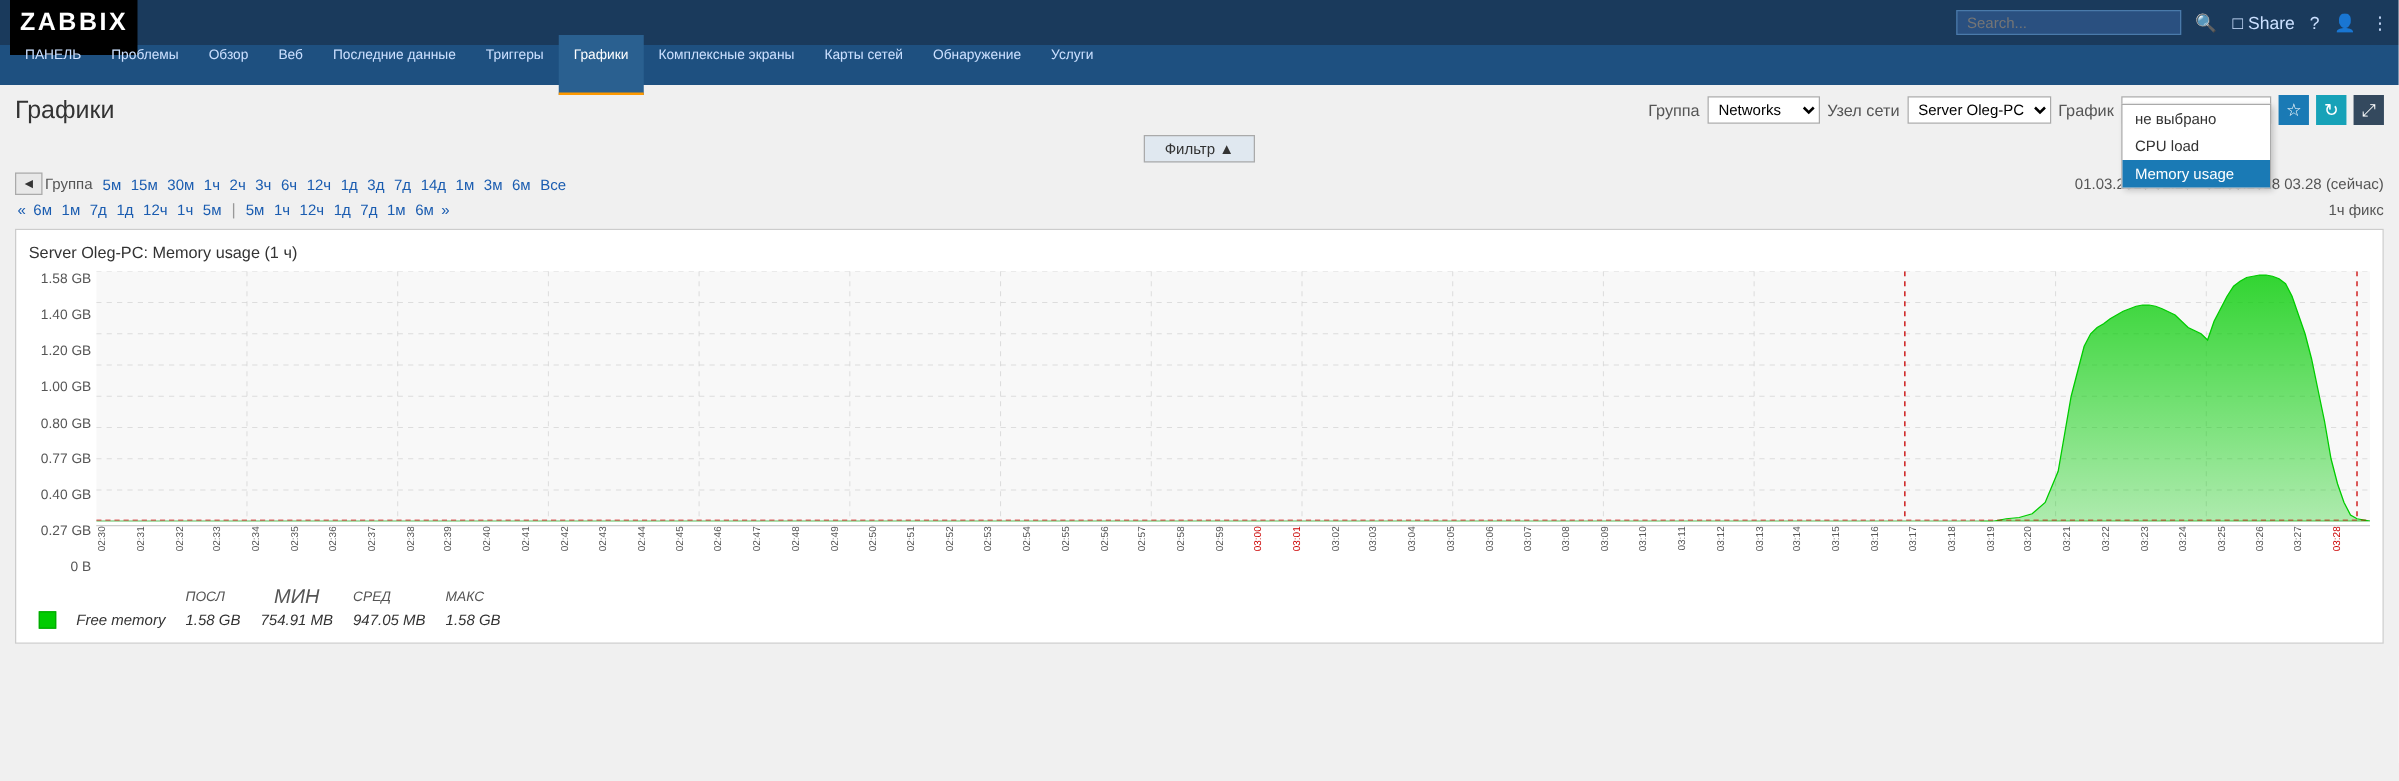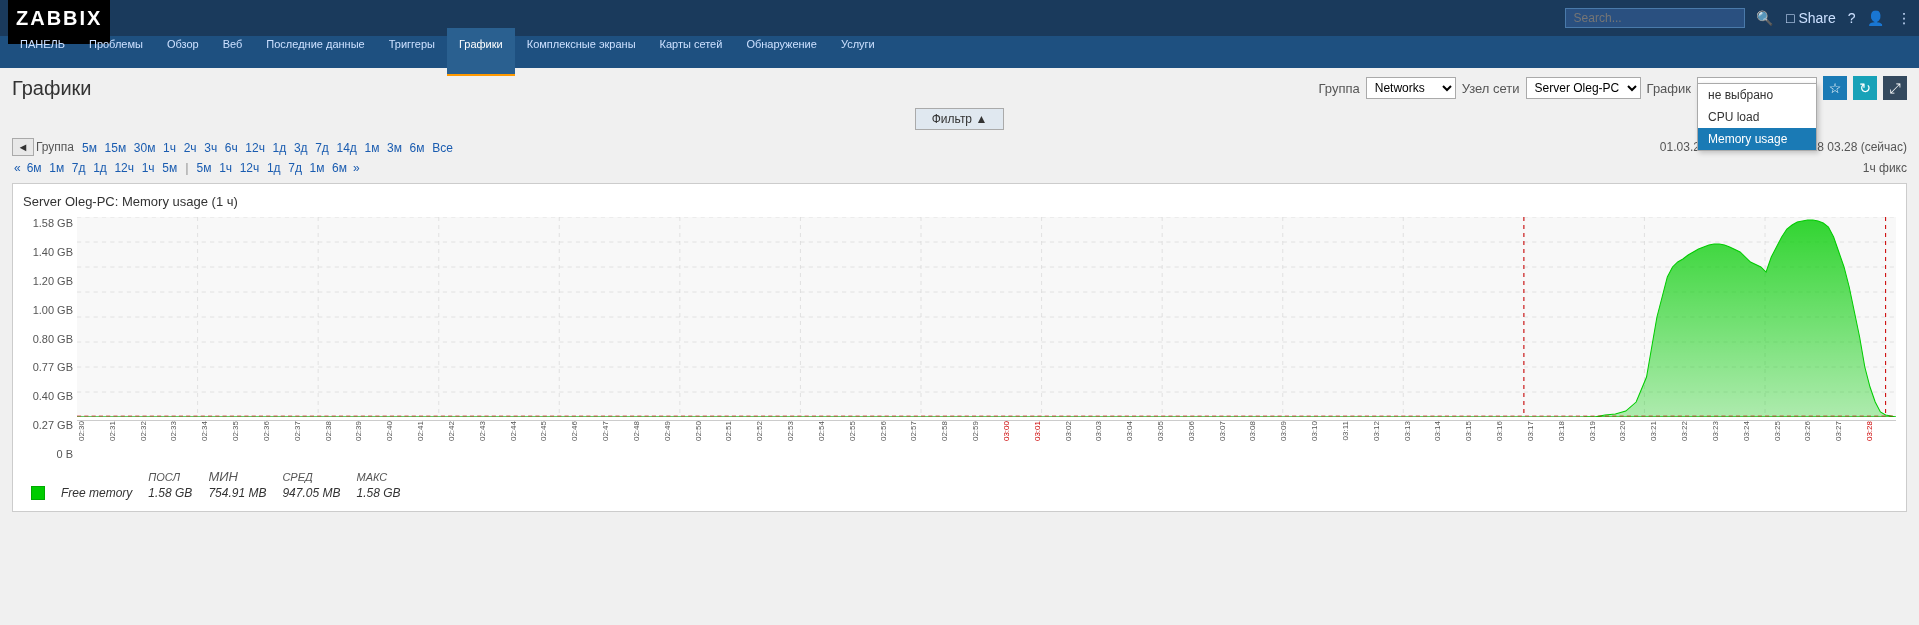--- a/index.html
+++ b/index.html
@@ -500,21 +500,21 @@
       </div>
     </div>
 
     <div class="chart-legend">
       <table class="legend-table">
         <thead>
           <tr>
             <td></td>
             <td></td>
             <td style="font-size:11px; color:#555;">ПОСЛ</td>
-            <td style="font-size:13px; color:#555;">МИН</td>
+            <td style="font-size:16px; color:#555;text-align:center;">МИН</td>
             <td style="font-size:11px; color:#555;">СРЕД</td>
             <td style="font-size:11px; color:#555;">МАКС</td>
           </tr>
         </thead>
         <tbody>
           <tr>
             <td>
                 <div class="legend-color-box" style="background:#00cc00; border-color:#00aa00;"></div>
               </td>
             <td>Free memory</td>

